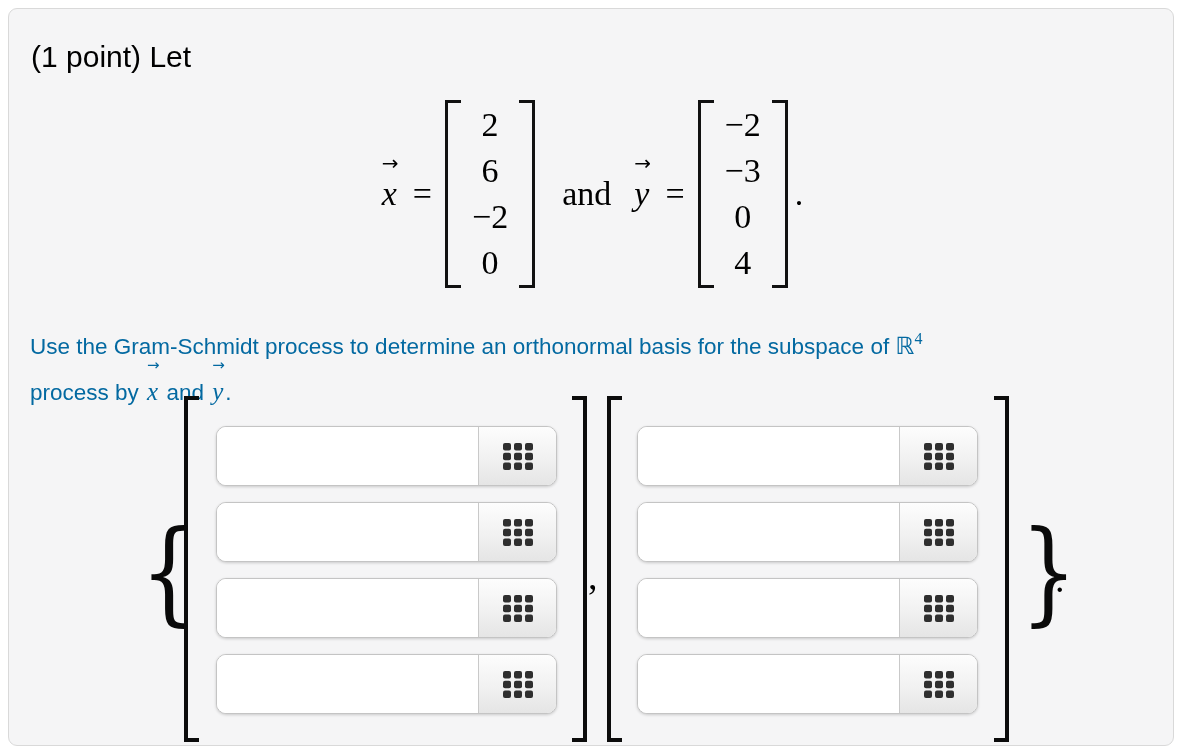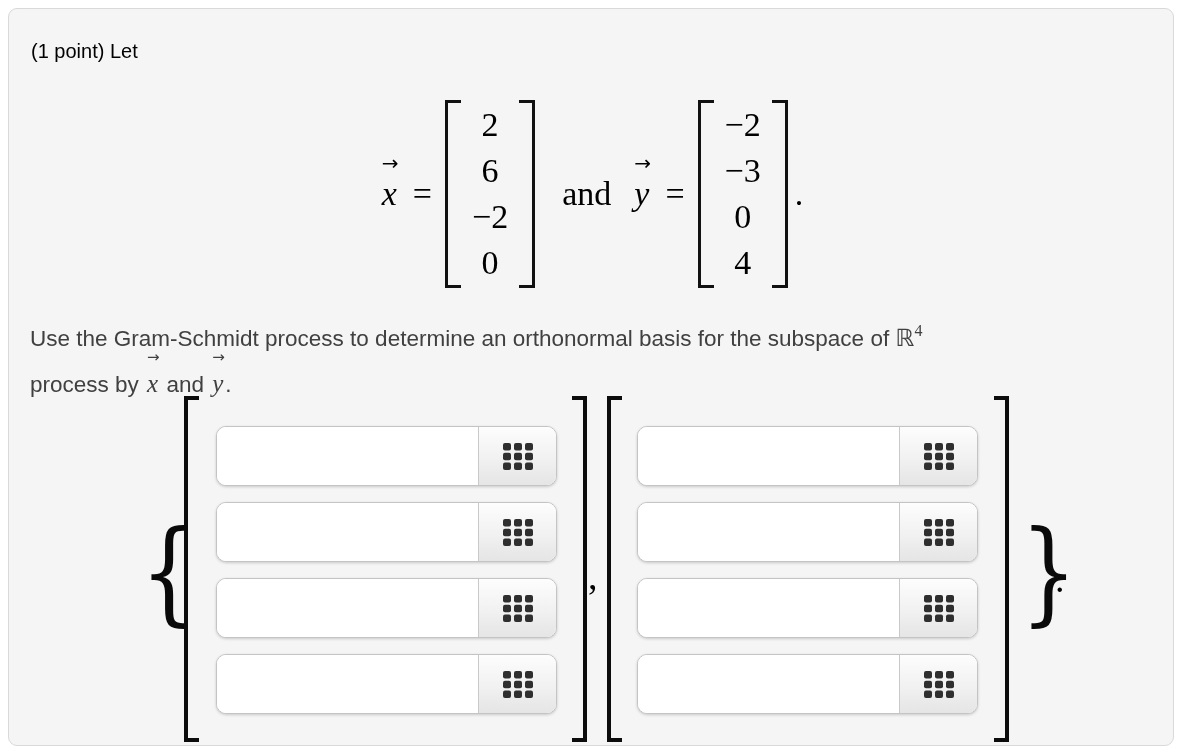--- a/index.html
+++ b/index.html
@@ -5,21 +5,21 @@
   * { margin:0; padding:0; box-sizing:border-box; }
   html,body { width:1182px; height:754px; background:#ffffff;
               font-family:"Liberation Sans", sans-serif; color:#000; }
   .canvas { position:relative; width:1182px; height:754px; overflow:hidden; }
 
   
   .panel { position:absolute; left:8px; top:8px; width:1166px; height:738px;
            background:#f5f5f6; border:1px solid #d9d9d9; border-radius:9px; }
 
   
-  .pts-line { position:absolute; left:22px; top:31px; font-size:20px; color:#000;text-align:right; }
+  .pts-line { position:absolute; left:22px; top:31px; font-size:30px; color:#000;text-align:right; }
 
   
   .math-display { position:absolute; left:0; top:84px; width:100%; height:202px;
                   display:flex; justify-content:center; align-items:center; }
   .mrow { display:flex; align-items:center;
           font-family:"Liberation Serif","DejaVu Serif",serif; font-size:34px; }
   .mi   { font-style:italic; }
   .vec  { position:relative; display:inline-block; padding:0 3px; }
   .vec .arrow { position:absolute; top:-22px; left:3px; font-style:normal;
                 font-family:"DejaVu Sans",sans-serif; font-size:20px; line-height:20px; }
@@ -29,22 +29,22 @@
 
   .matrix { display:flex; align-items:stretch; height:188px; }
   .mbr { width:16px; }
   .mbr.l { border-left:3px solid #111; border-top:3px solid #111; border-bottom:3px solid #111; }
   .mbr.r { border-right:3px solid #111; border-top:3px solid #111; border-bottom:3px solid #111; }
   .mcol { display:flex; flex-direction:column; justify-content:space-around;
           align-items:center; padding:2px 11px; min-width:48px; }
   .mcell { line-height:1; }
 
   
-  .para { position:absolute; left:21px; top:308px; width:1150px;
-          font-size:22.5px; line-height:42.5px; color:#404040; }
+  .para { position:absolute; left:21px; top:316px; width:1150px;
+          font-size:22.5px; line-height:42.5px; color:#0369a1; }
   .bb   { font-family:"DejaVu Sans",sans-serif; font-size:24px; }
   .bbsup{ font-family:"Liberation Serif","DejaVu Serif",serif; font-size:16px;
           position:relative; top:-10px; }
   .ivec { position:relative; display:inline-block;
           font-family:"Liberation Serif","DejaVu Serif",serif;
           font-style:italic; font-size:25px; padding:0 2px; }
   .ivec .arrow { position:absolute; top:-13px; left:2px; font-style:normal;
                  font-family:"DejaVu Sans",sans-serif; font-size:15px; line-height:15px; }
 
   

